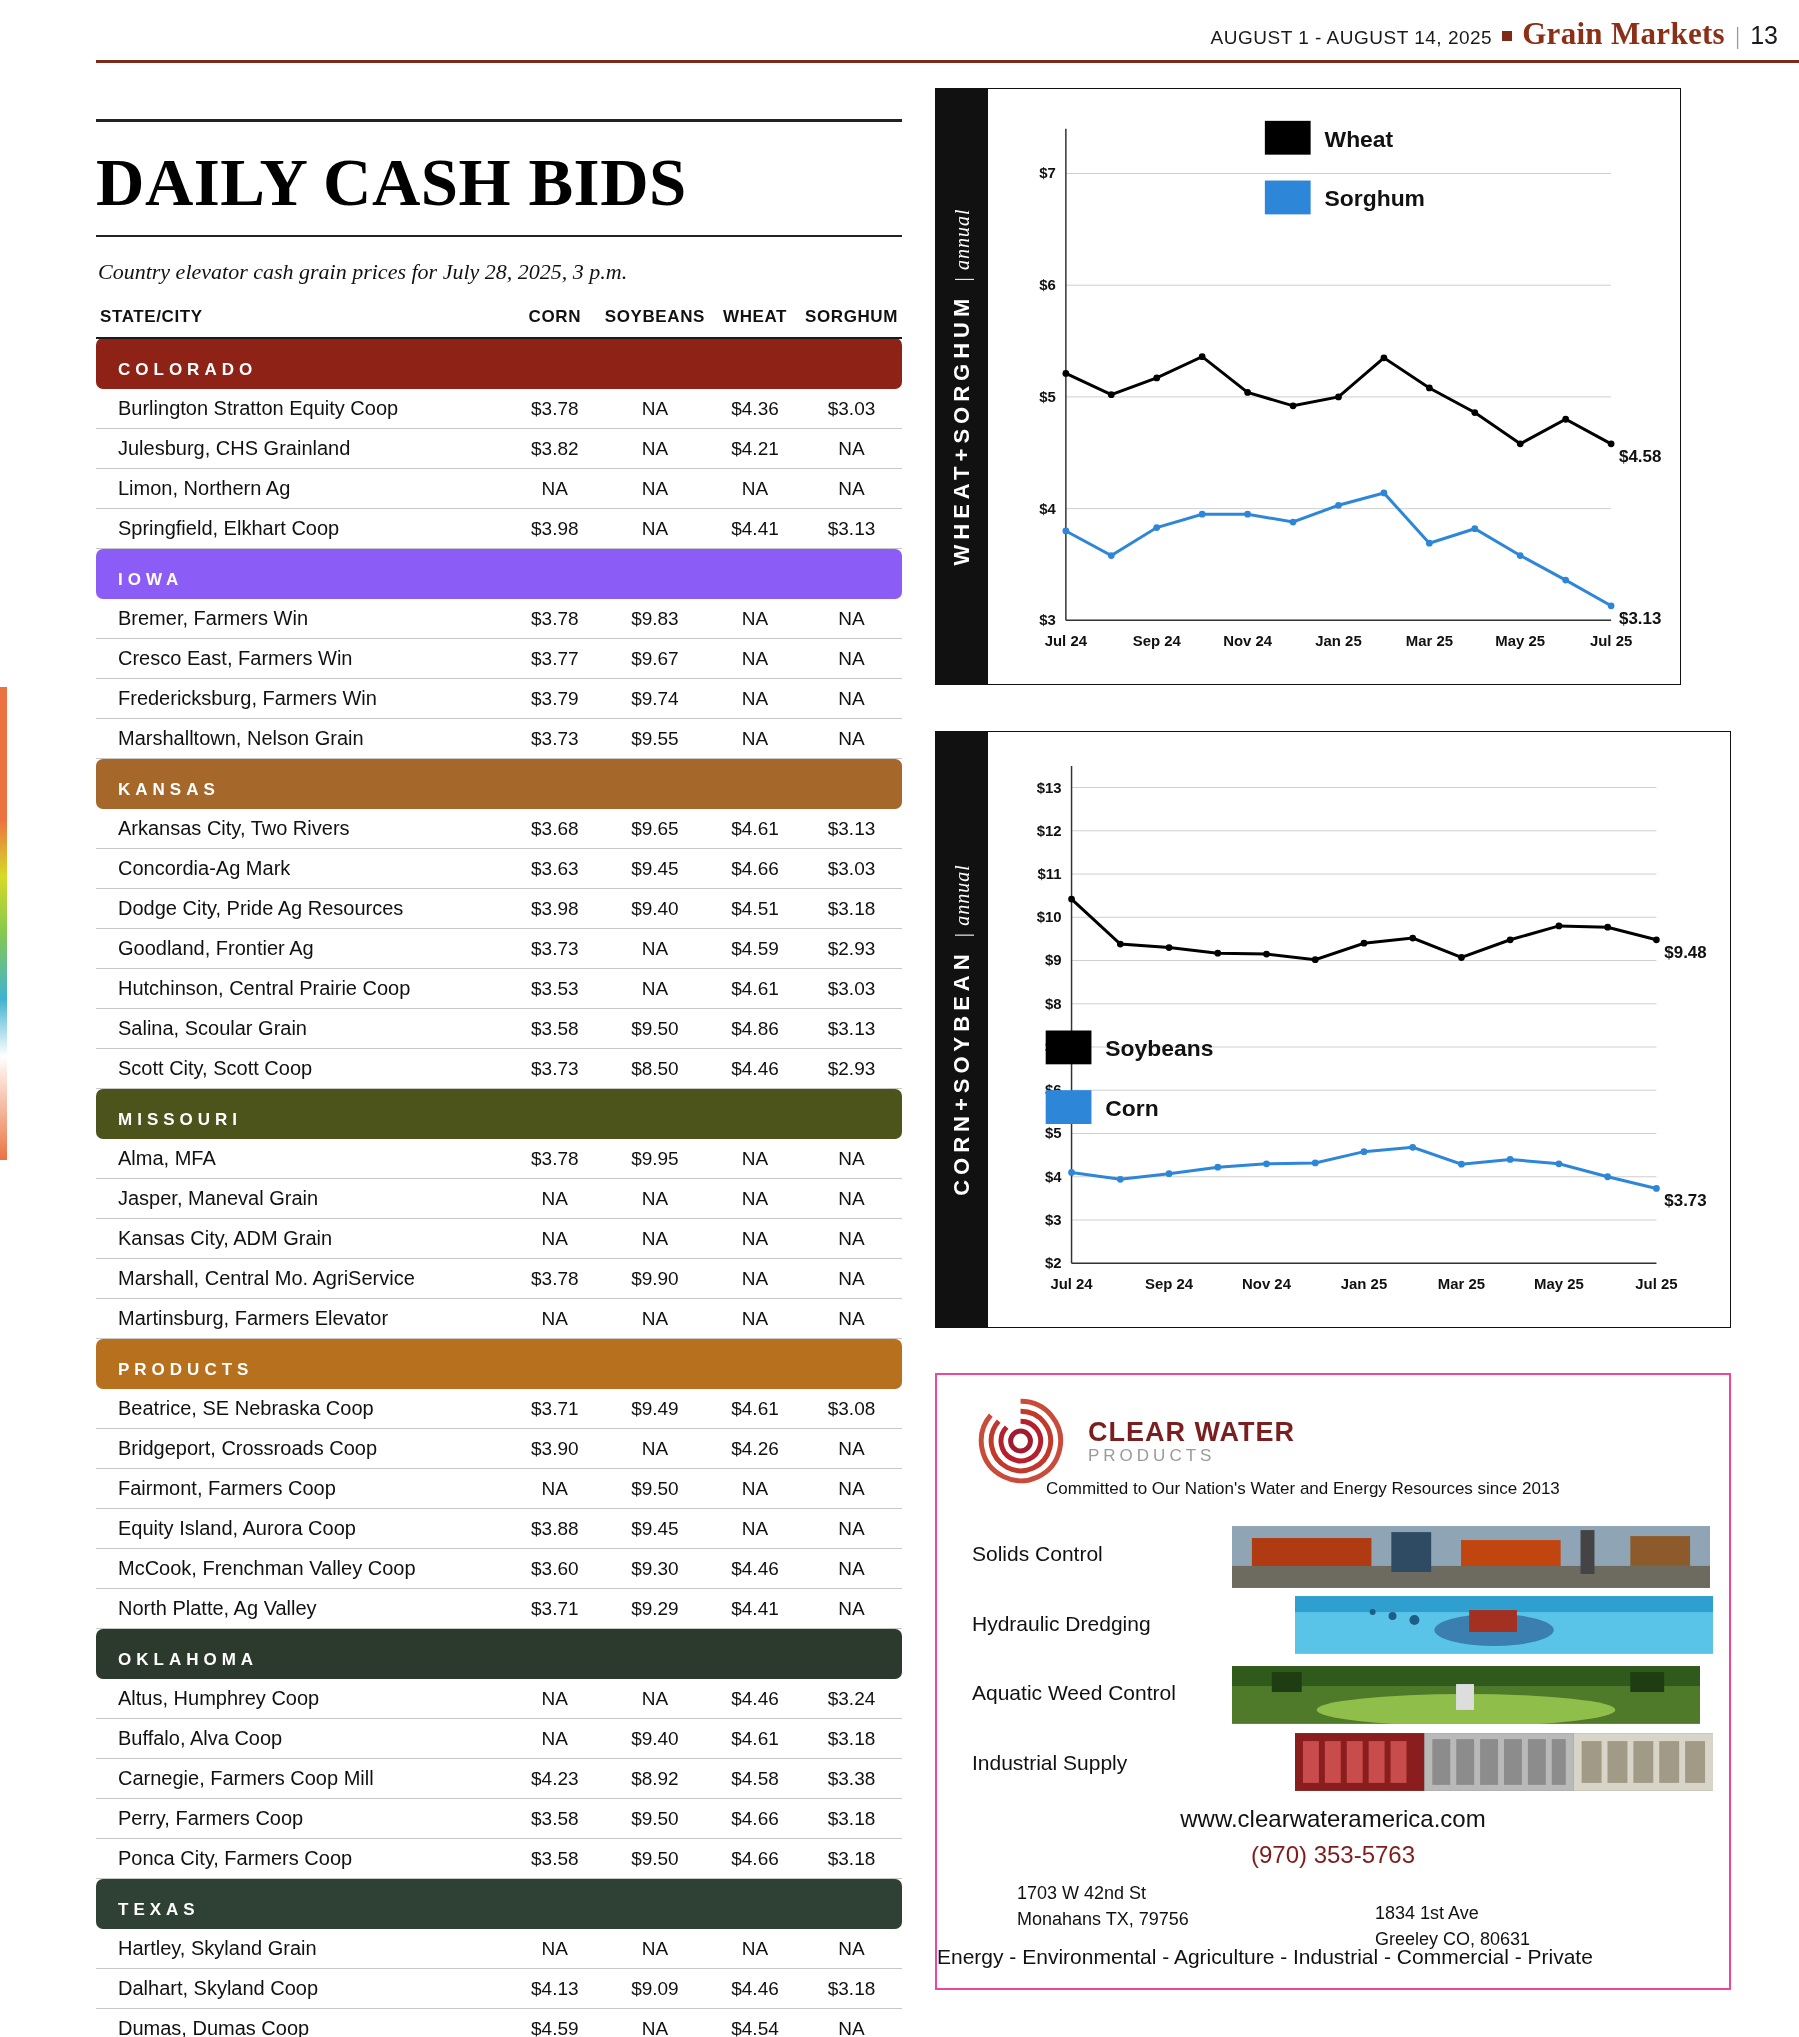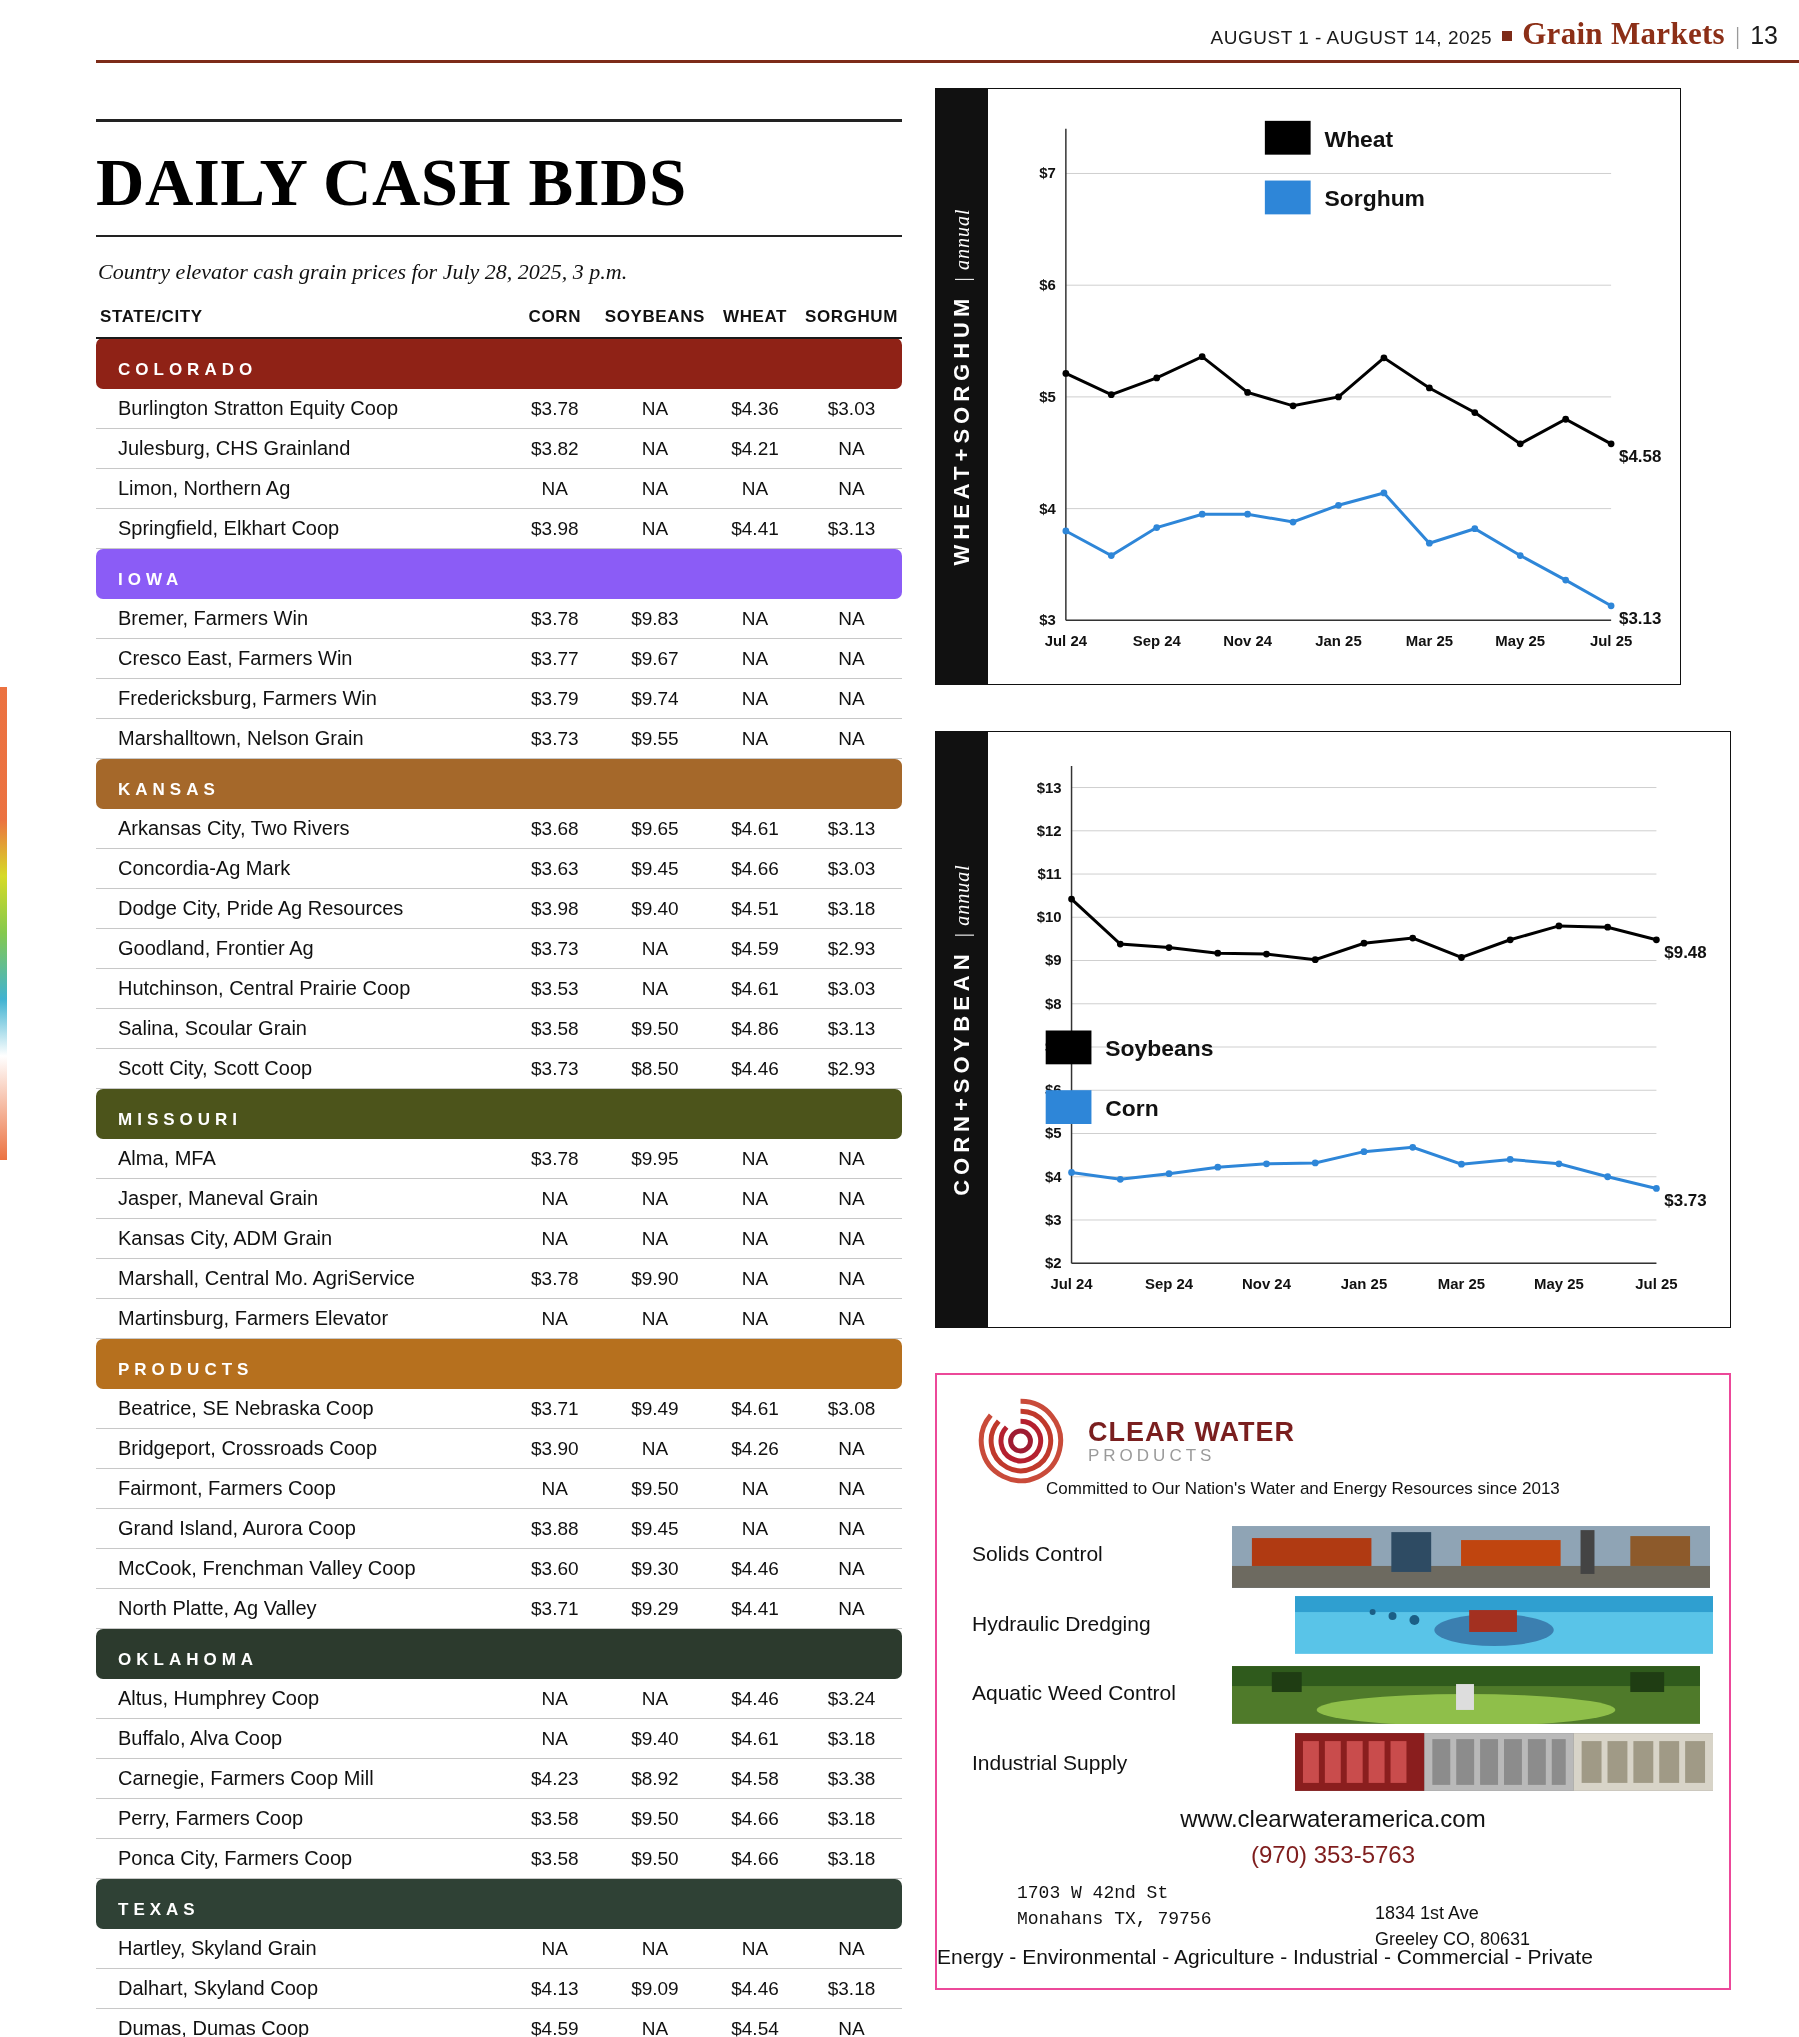--- a/index.html
+++ b/index.html
@@ -128,21 +128,21 @@
   .ad-img { position:absolute; border:0; }
   .ad-web {
     position:absolute; width:100%; text-align:center; top:430px;
     font-size:24px; color:#111;
   }
   .ad-phone {
     position:absolute; width:100%; text-align:center; top:466px;
     font-size:24px; color:#7f1d1d;
   }
   .addr { position:absolute; font-size:18px; color:#111; line-height:1.45; }
-  .addr1 { left:80px; top:505px;font-family:Liberation Mono, monospace; }
+  .addr1 { left:80px; top:505px; }
   .addr2 { left:438px; top:525px; }
   .ad-footer {
     position:absolute; left:0; width:100%; top:570px; text-align:left;
     font-size:21px; color:#111;
   }
 </style>
 </head>
 <body>
 
 <div class="page-header">
@@ -345,21 +345,21 @@
           <td class="val">NA</td>
         </tr>
         <tr class="data-row">
           <td class="city">Fairmont, Farmers Coop</td>
           <td class="val">NA</td>
           <td class="val">$9.50</td>
           <td class="val">NA</td>
           <td class="val">NA</td>
         </tr>
         <tr class="data-row">
-          <td class="city">Grand Island, Aurora Coop</td>
+          <td class="city">Equity Island, Aurora Coop</td>
           <td class="val">$3.88</td>
           <td class="val">$9.45</td>
           <td class="val">NA</td>
           <td class="val">NA</td>
         </tr>
         <tr class="data-row">
           <td class="city">McCook, Frenchman Valley Coop</td>
           <td class="val">$3.60</td>
           <td class="val">$9.30</td>
           <td class="val">$4.46</td>

